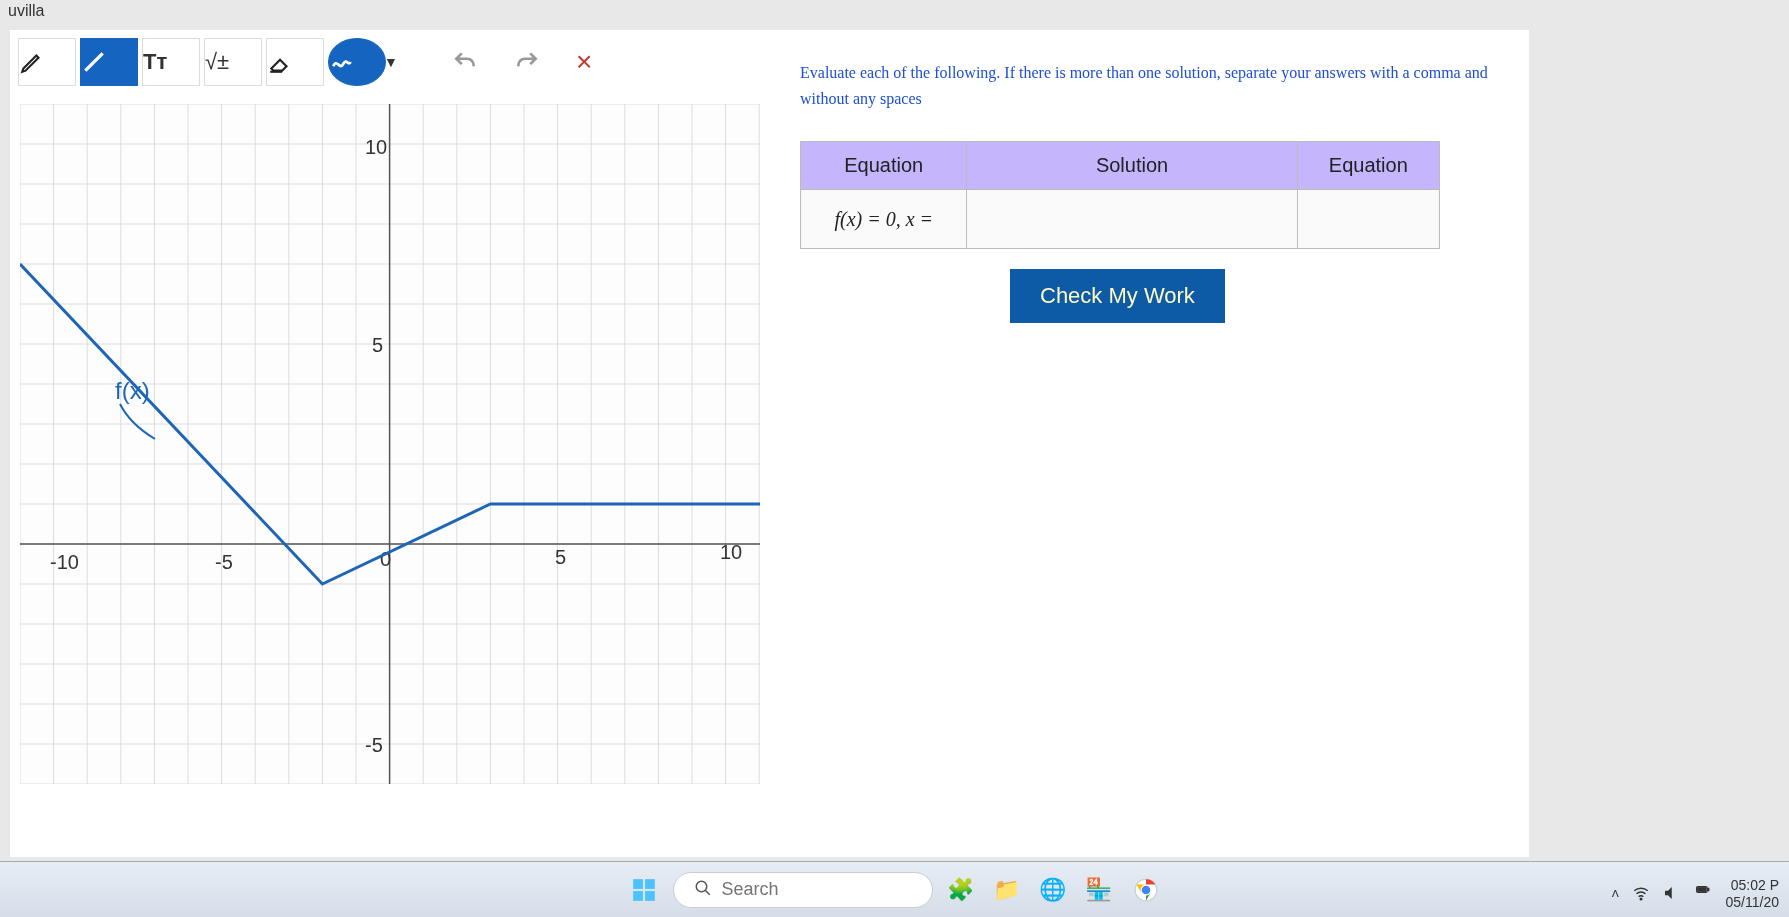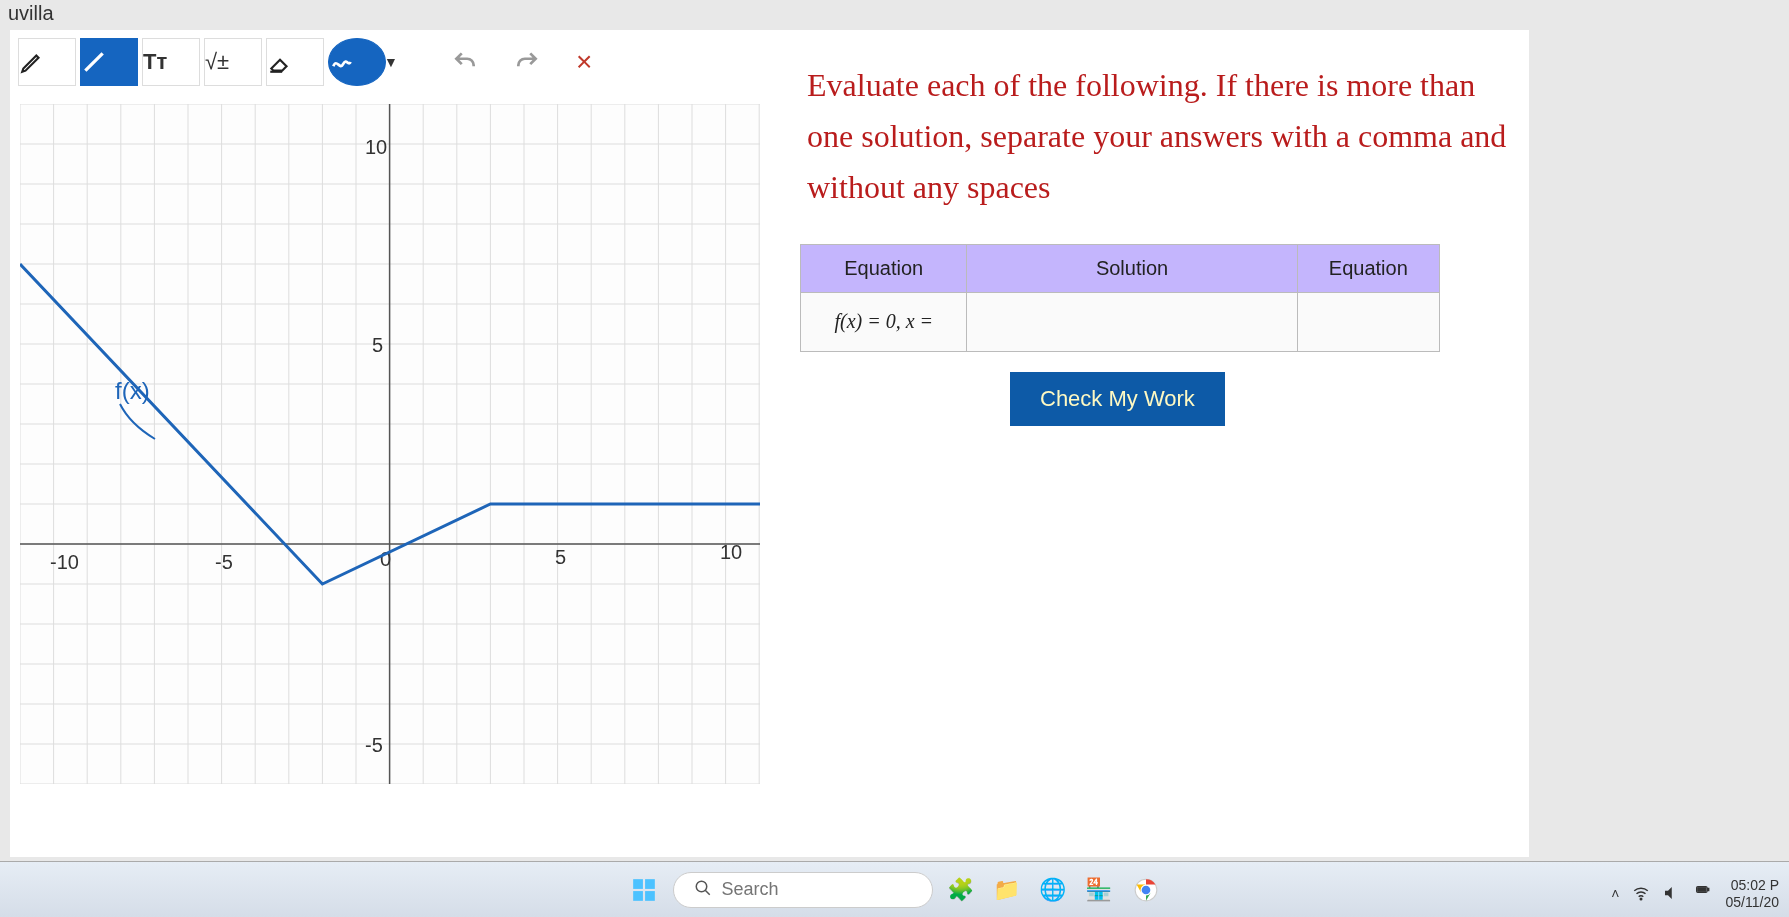--- a/index.html
+++ b/index.html
@@ -8,21 +8,21 @@
     background: #e8e8e8;
     width: 1789px;
     height: 917px;
     position: relative;
     overflow: hidden;
   }
   .top-bar-name {
     position: absolute;
     top: 0;
     left: 0;
-    font-size: 20px;
+    font-size: 16px;
     color: #333;
     padding: 2px 8px;
   }
   .main-area {
     position: absolute;
     top: 30px;
     left: 10px;
     right: 260px;
     bottom: 60px;
     background: #fff;
@@ -65,26 +65,25 @@
     margin: 10px;
     background: #fdfdfd;
   }
   .graph-area svg { width: 100%; height: 100%; }
 
   .right-panel {
     flex: 1;
     padding: 30px 20px 20px 30px;
   }
   .prompt-text {
-    font-size: 32px;
-    color: #b91c1c;
+    font-size: 16px;
+    color: #1d4ed8;
     line-height: 1.6;
     margin-bottom: 30px;
     font-family: Georgia, 'Times New Roman', serif;
-    margin-left: 7px;
   }
   .answer-table {
     border-collapse: collapse;
     width: 640px;
     background: #fafafa;
   }
   .answer-table th, .answer-table td {
     border: 1px solid #bbb;
     padding: 12px 18px;
     text-align: center;

